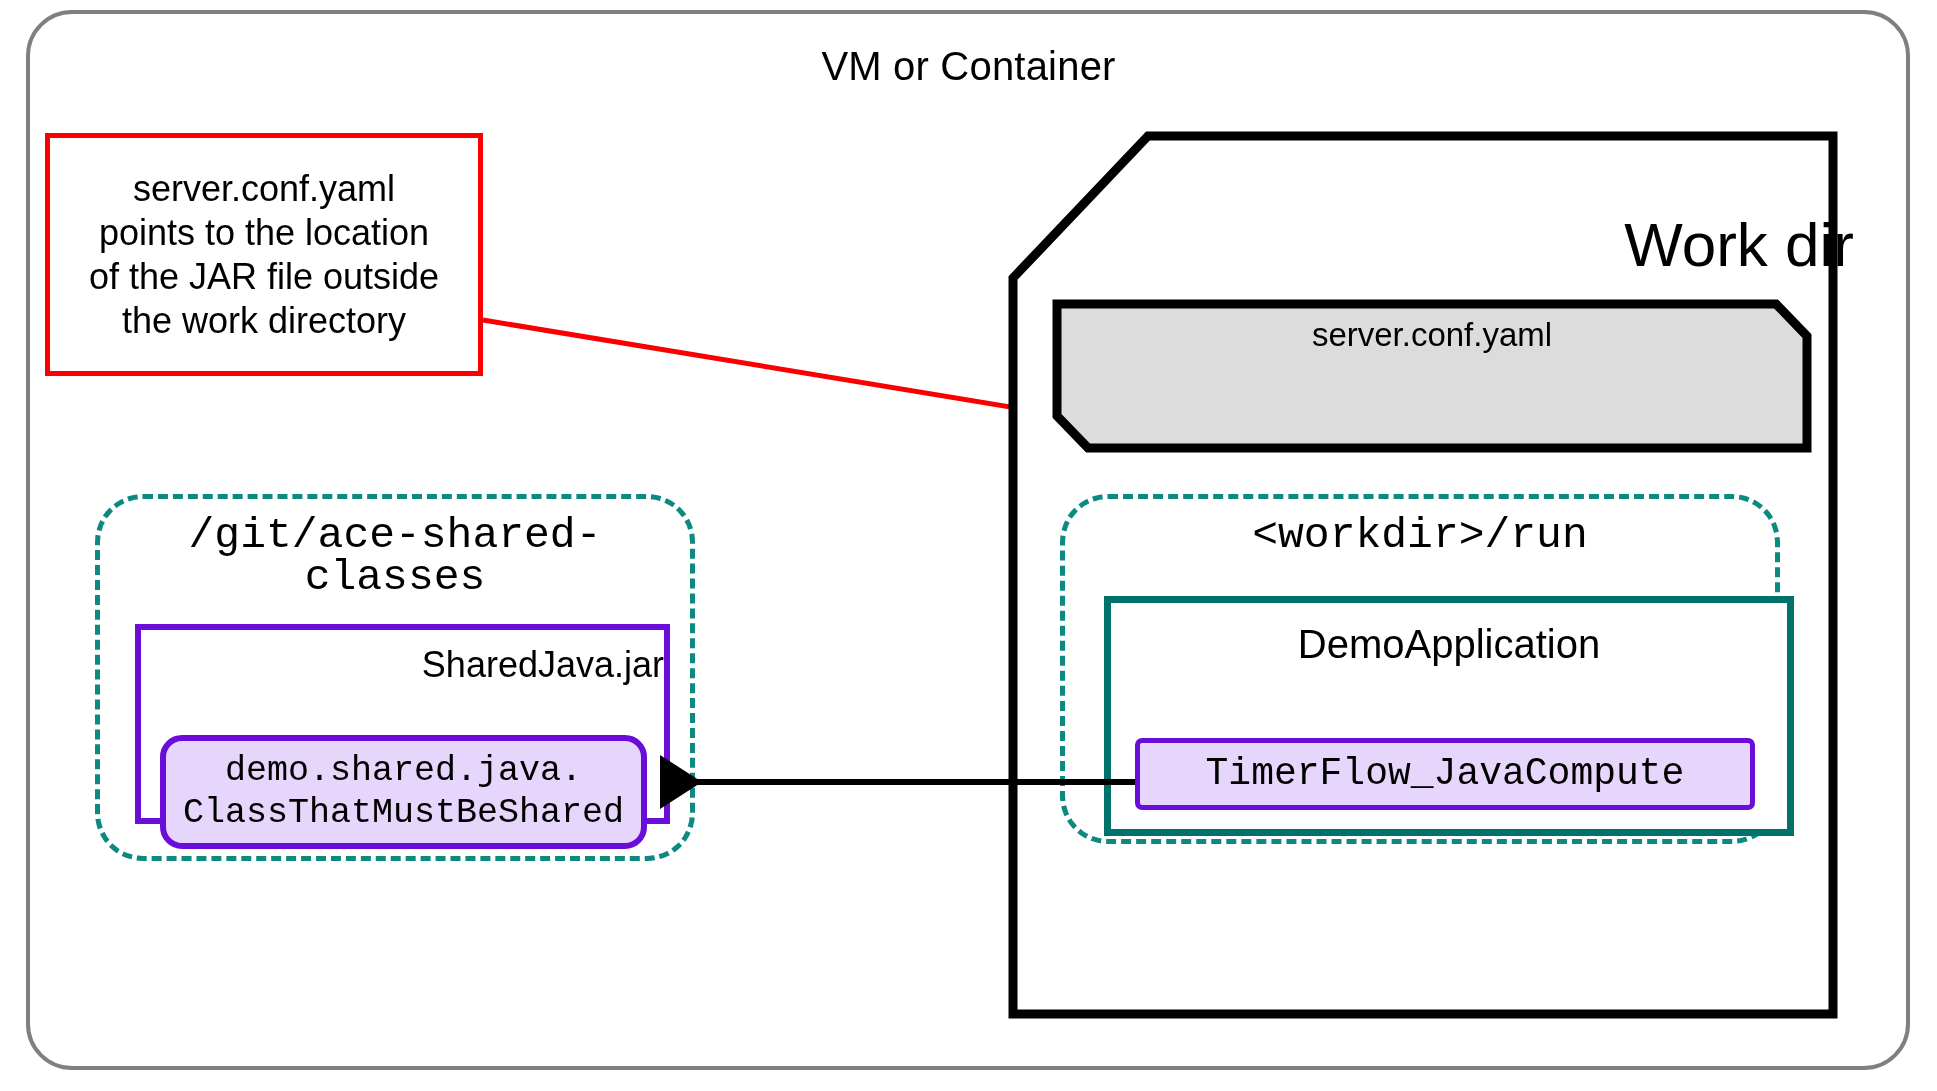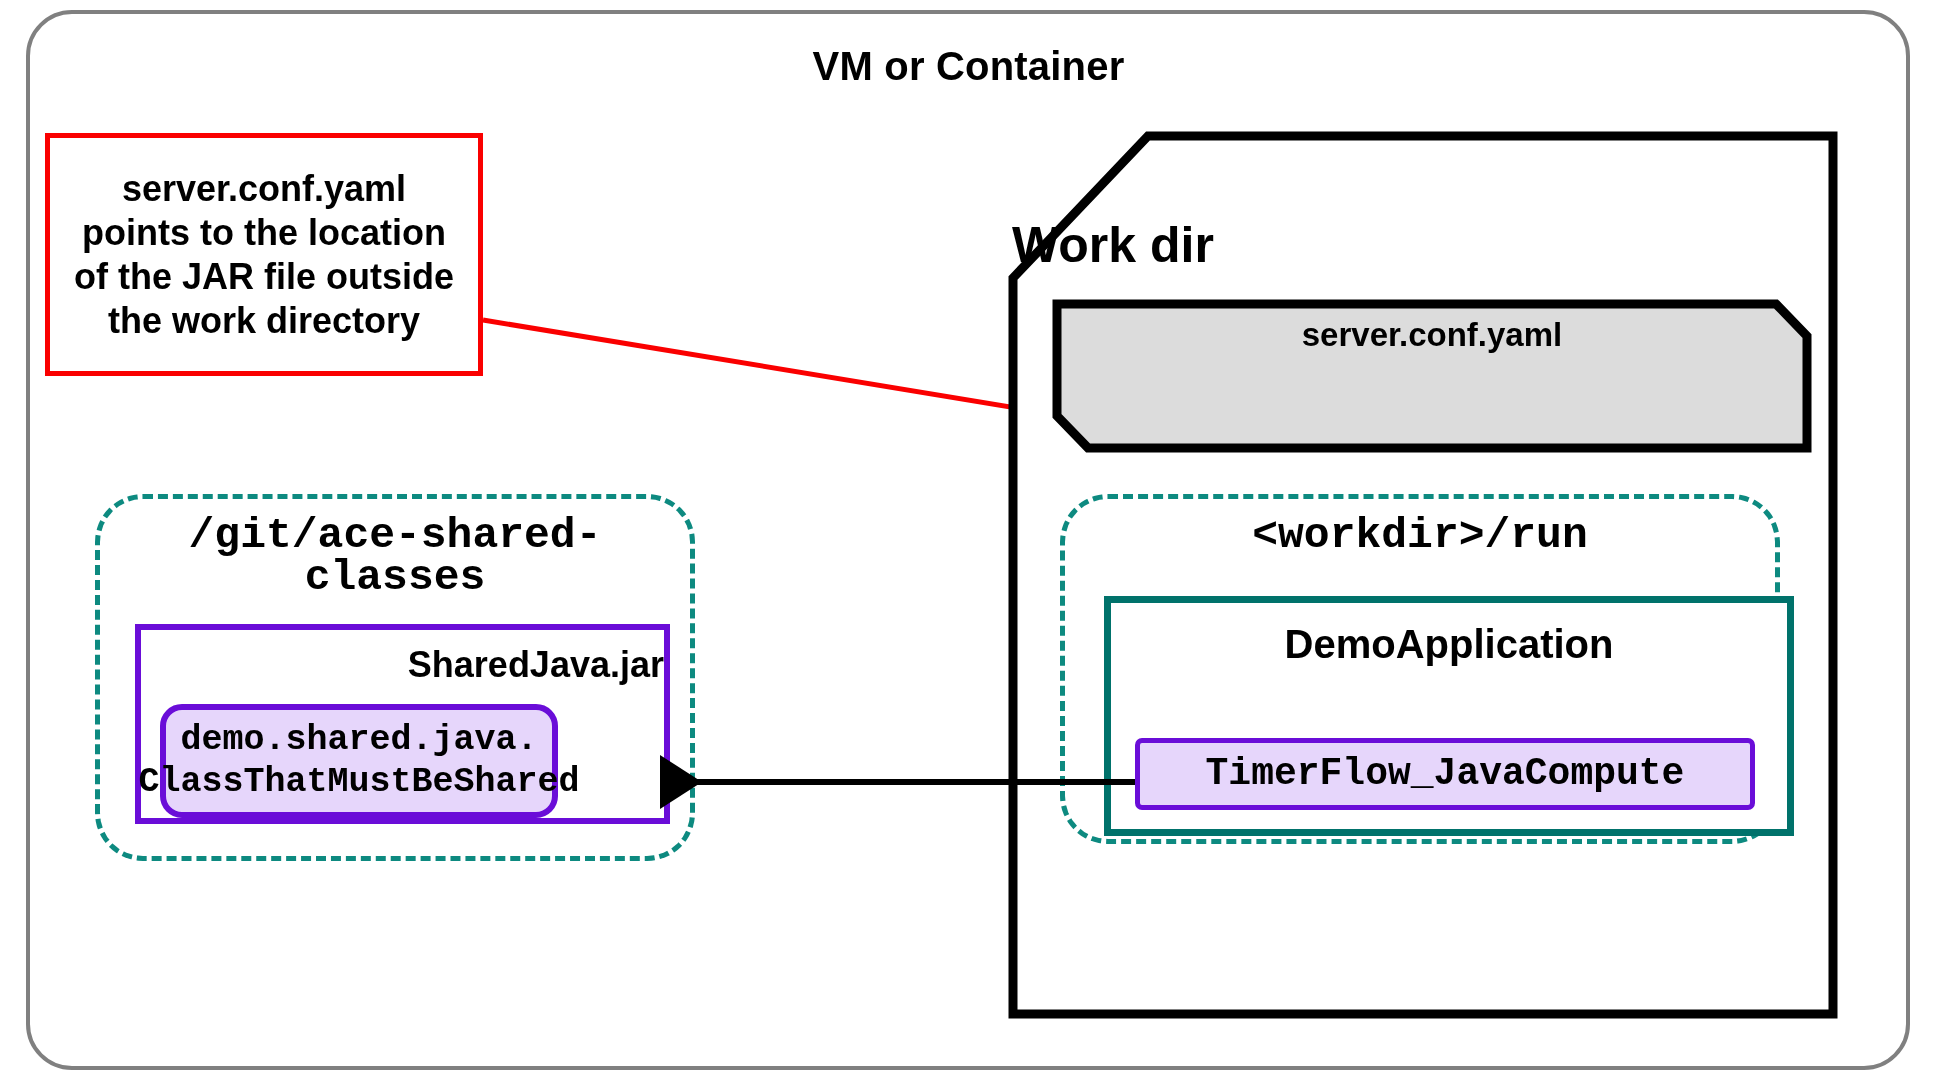--- a/index.html
+++ b/index.html
@@ -1,18 +1,18 @@
 <!DOCTYPE html>
 <html><head>
 <meta charset="utf-8">
 <style>
   html,body{margin:0;padding:0;background:#ffffff;}
   body{width:1937px;height:1091px;position:relative;overflow:hidden;
        font-family:"Liberation Sans",sans-serif;color:#000;}
-  .stage{position:absolute;inset:0;font-weight:bold;}
+  .stage{position:absolute;inset:0;}
 
   
   .vm-frame{
     position:absolute;left:26px;top:10px;width:1884px;height:1060px;
     border:4px solid #808080;border-radius:46px;box-sizing:border-box;
     background:transparent;
   }
   .vm-title{
     position:absolute;left:0;top:42px;width:1937px;text-align:center;
     font-size:40px;line-height:48px;letter-spacing:.2px;
@@ -30,22 +30,22 @@
 
   
   .red-line{position:absolute;left:0;top:0;width:1937px;height:1091px;pointer-events:none;}
 
   
   .workdir{
     position:absolute;left:1008px;top:131px;width:830px;height:888px;
   }
   .workdir svg{position:absolute;inset:0;}
   .workdir-title{
-    position:absolute;left:4px;top:85px;width:830px;text-align:left;
-    font-size:50px;line-height:58px;
+    position:absolute;left:16px;top:85px;width:830px;text-align:right;
+    font-size:62px;line-height:58px;
   }
 
   
   .yaml-box{
     position:absolute;left:1052px;top:299px;width:760px;height:154px;
   }
   .yaml-box svg{position:absolute;inset:0;}
   .yaml-title{
     position:absolute;left:0;top:16px;width:760px;text-align:center;
     font-size:33px;line-height:40px;
@@ -72,21 +72,21 @@
   
   .jar-box{
     position:absolute;left:135px;top:624px;width:535px;height:200px;
     border:6px solid #6a0dd8;box-sizing:border-box;background:#fff;
   }
   .jar-title{
     position:absolute;left:0;top:13px;width:100%;text-align:right;
     font-size:36px;line-height:44px;
   }
   .class-chip{
-    position:absolute;left:160px;top:704px;width:398px;height:114px;
+    position:absolute;left:160px;top:735px;width:487px;height:114px;
     border:6px solid #6a0dd8;border-radius:22px;box-sizing:border-box;
     background:#e6d6fb;display:flex;align-items:center;justify-content:center;
   }
   .class-chip span{
     font-family:"Liberation Mono","DejaVu Sans Mono",monospace;
     font-size:35px;line-height:42px;text-align:center;white-space:pre-line;
   }
 
   
   .app-box{

